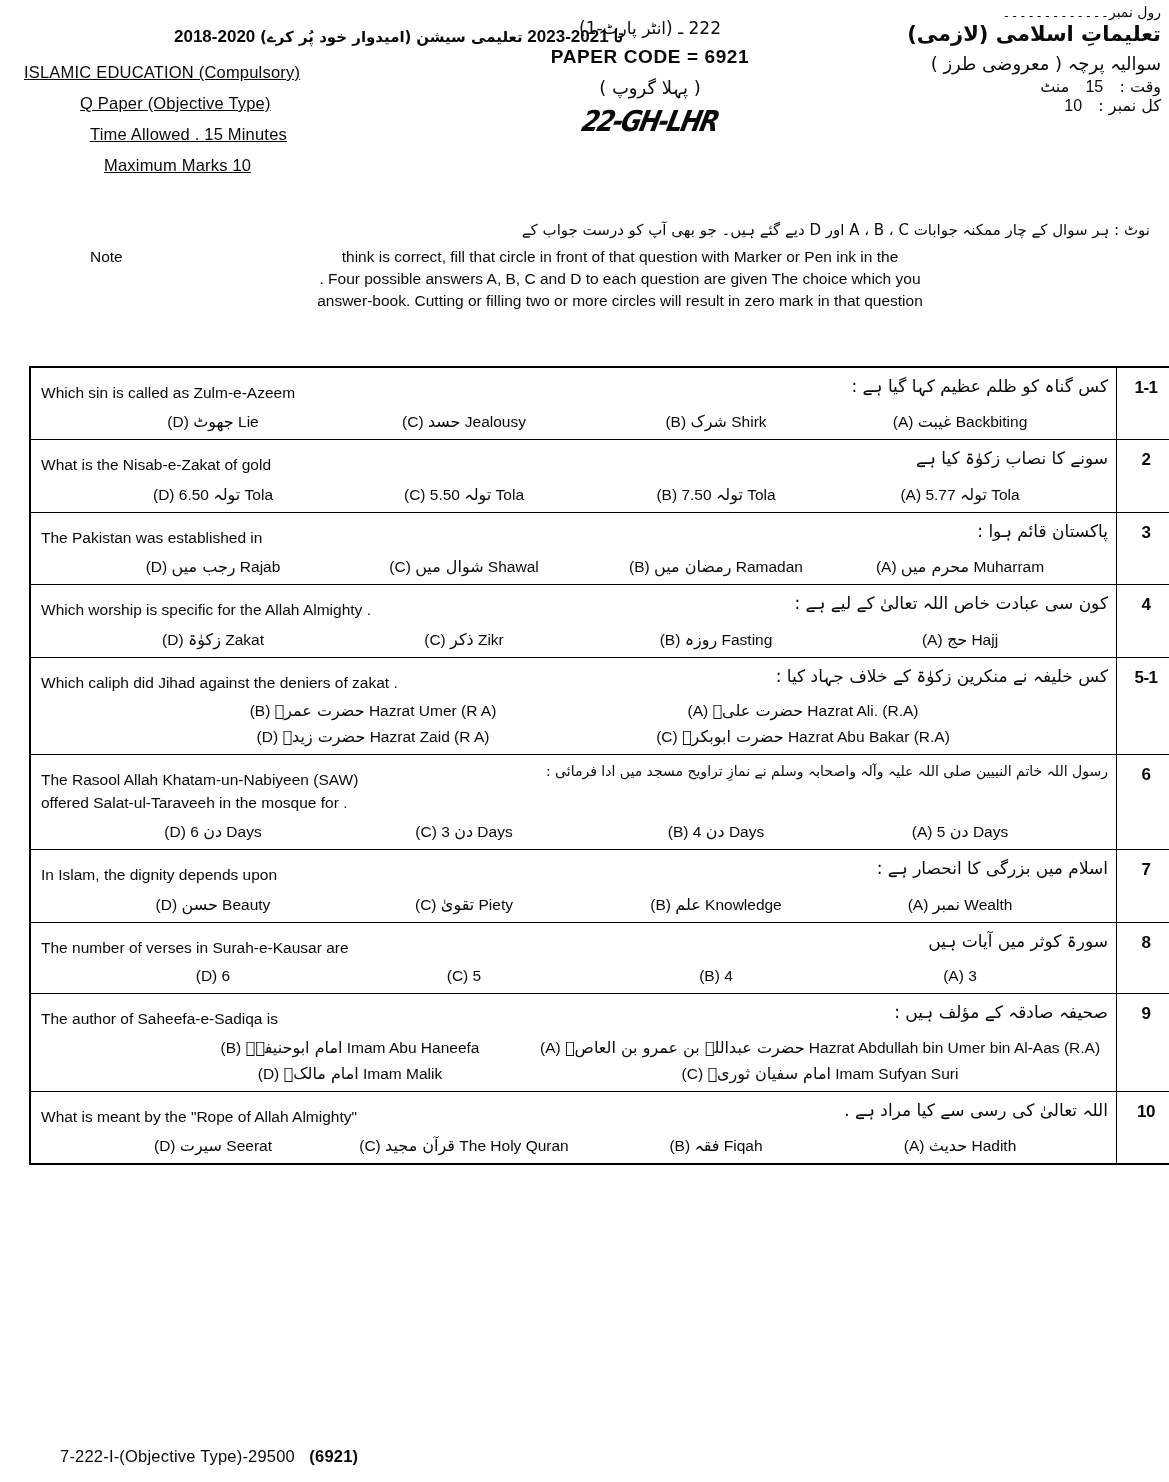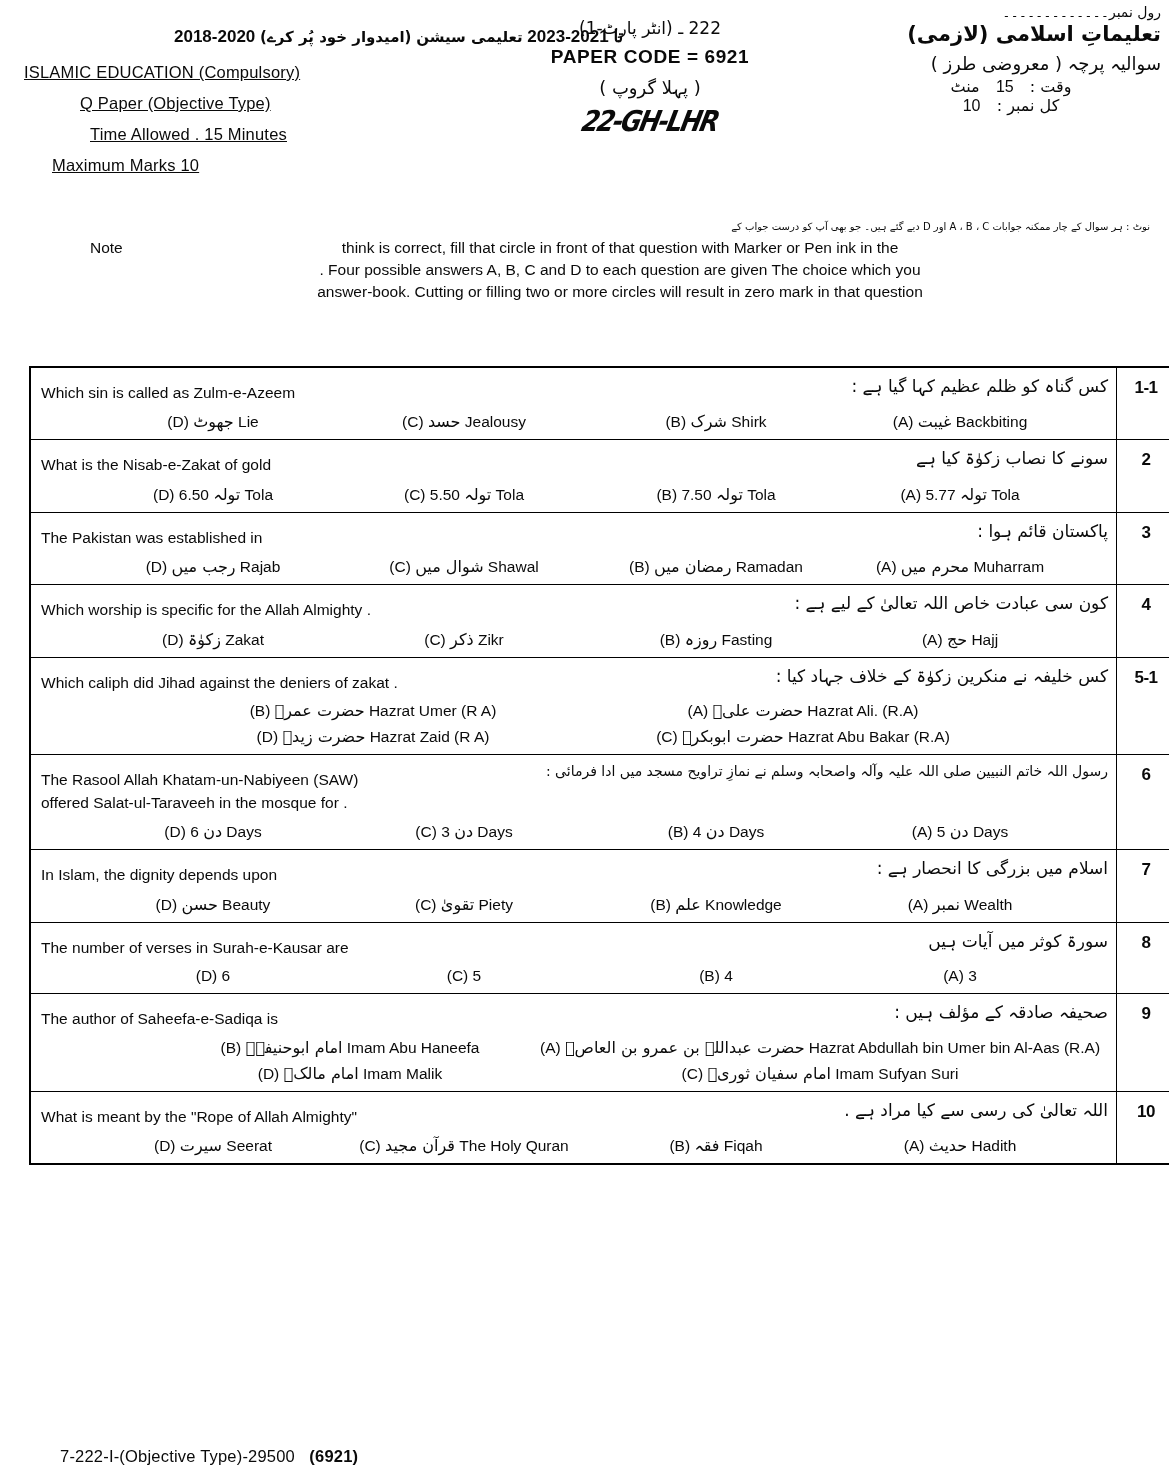--- a/index.html
+++ b/index.html
@@ -69,21 +69,21 @@
     direction: rtl;
     text-align: right;
   }
   .dashes { letter-spacing: 1px; }
 
   .hdr-line { margin: 0 0 4px 0; }
   .hdr-left .hdr-line { margin-bottom: 12px; font-size: 16.5px; letter-spacing: .2px; text-decoration: underline; }
   .hdr-left .l1 { margin-left: 0px; }
   .hdr-left .l2 { margin-left: 56px; }
   .hdr-left .l3 { margin-left: 66px; }
-  .hdr-left .l4 { margin-left: 28px; }
+  .hdr-left .l4 { margin-left: 80px; }
 
   .session-line {
     position: absolute;
     left: 174px;
     top: 26px;
     font-size: 17px;
     font-weight: bold;
     white-space: nowrap;
   }
   .subj-line { font-size: 17px; white-space: nowrap; }
@@ -99,33 +99,32 @@
     font-size: 25px;
     font-weight: 900;
     font-style: italic;
     letter-spacing: -2px;
     transform: skewX(-12deg) scaleY(1.15);
     font-family: "DejaVu Sans", sans-serif;
   }
   .time-line, .marks-line {
     font-size: 16px;
     direction: rtl;
-    text-align: center;
   }
   .time-line .num, .marks-line .num { font-family: "Liberation Sans", sans-serif; }
 
   
   .note-block {
     position: relative;
     width: 1100px;
     margin: 0 0 0 60px;
   }
   .note-urdu {
     text-align: right;
-    font-size: 10px;
+    font-size: 15px;
     line-height: 1.7;
     direction: rtl;
     font-family: "DejaVu Sans", sans-serif;
     padding-right: 10px;
   }
   .note-en {
     position: relative;
     margin-top: 2px;
     font-size: 15.5px;
     line-height: 1.42;

